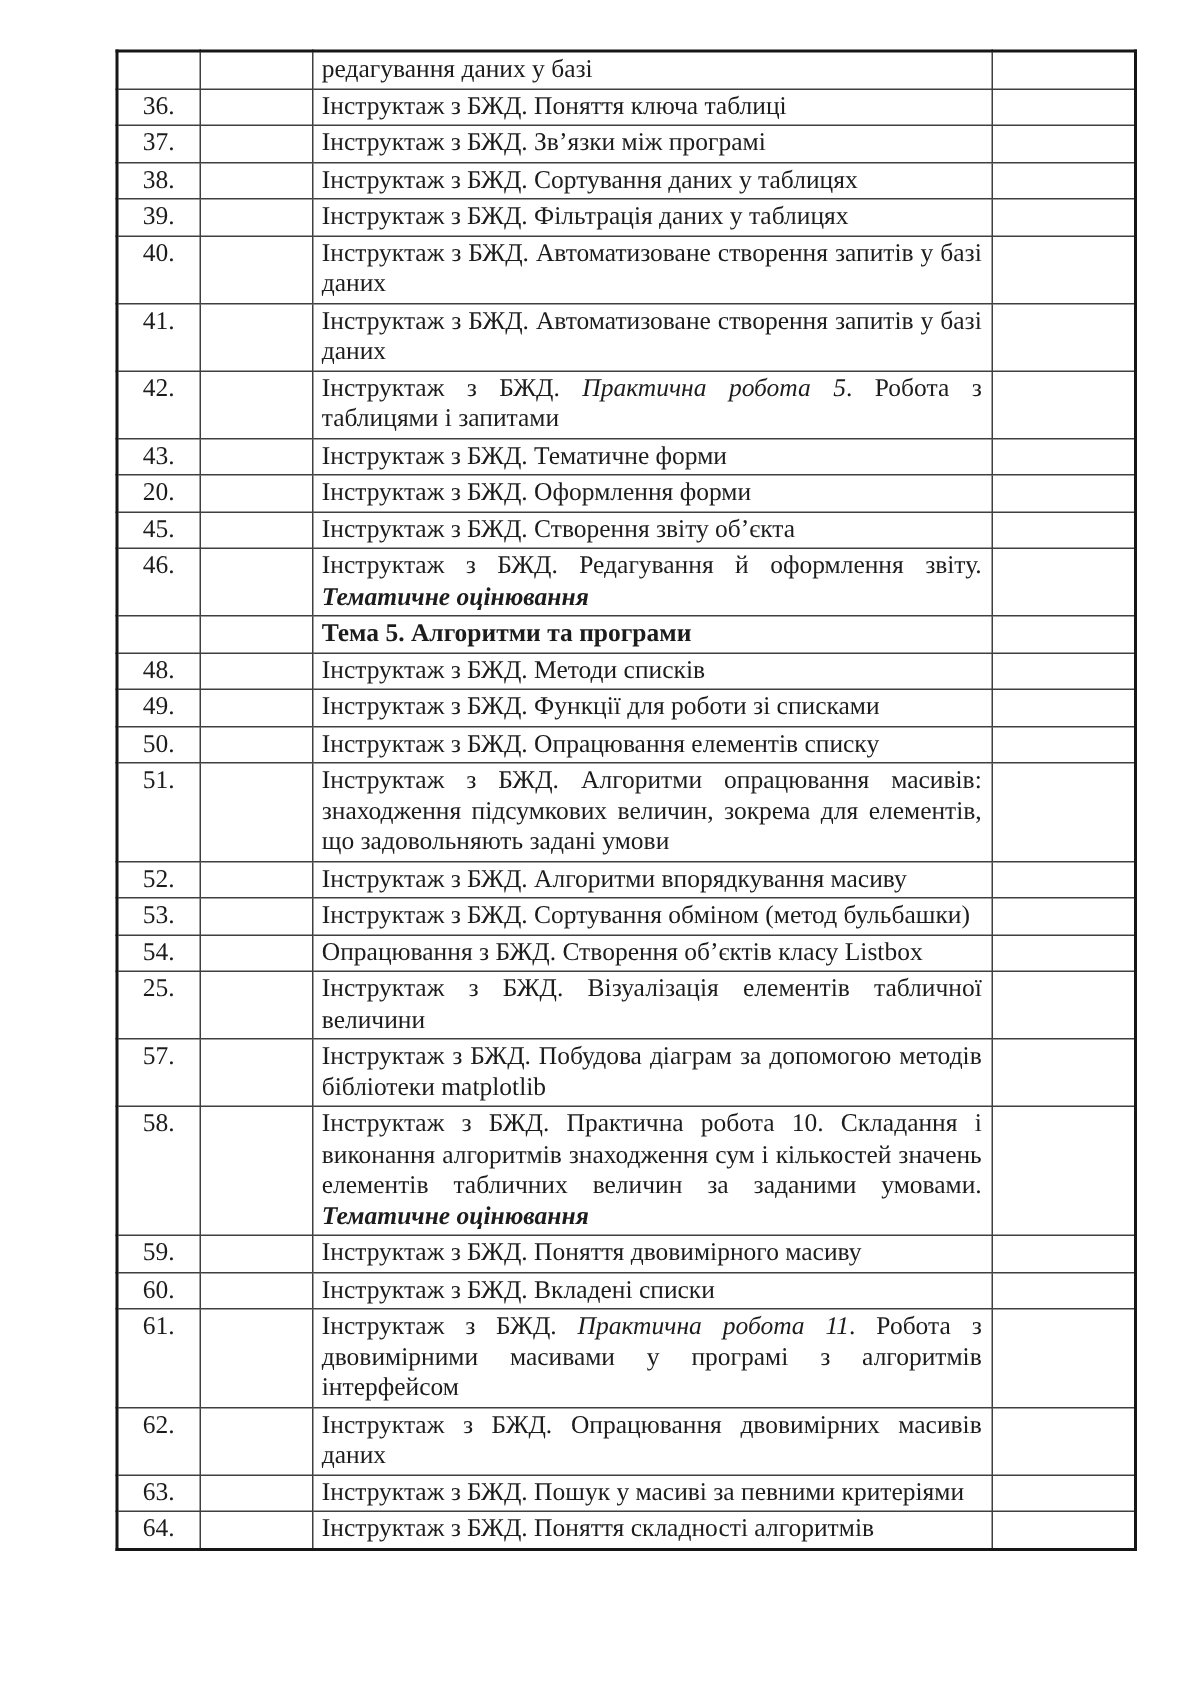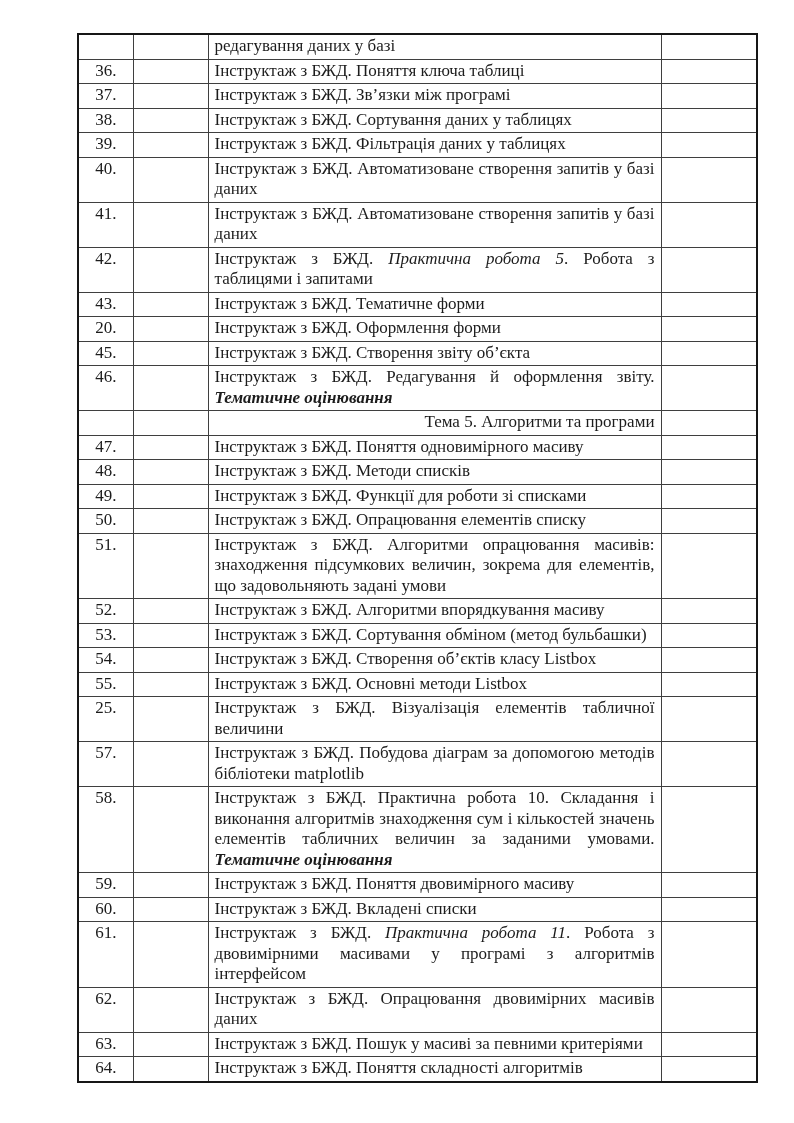--- a/index.html
+++ b/index.html
@@ -36,22 +36,22 @@
   }
   td.c-num {
     text-align: center;
   }
   td.c-topic {
     text-align: justify;
     padding-left: 6px;
     padding-right: 6px;
   }
   td.c-topic.section-title {
-    text-align: right;
-    font-weight: normal;
+    text-align: left;
+    font-weight: bold;
     font-style: normal;
   }
   .seg-n { font-style: normal; font-weight: normal; }
   .seg-i { font-style: italic; font-weight: normal; }
   .seg-bi { font-style: italic; font-weight: bold; }
 </style>
 </head>
 <body>
 
 <div class="table-wrap">
@@ -135,26 +135,20 @@
           <td class="c-topic"><span class="seg-n">Інструктаж з БЖД. Редагування й оформлення звіту. </span><span class="seg-bi">Тематичне оцінювання</span></td>
           <td class="c-notes"></td>
         </tr>
         <tr>
           <td class="c-num"></td>
           <td class="c-date"></td>
           <td class="c-topic section-title">Тема 5. Алгоритми та програми</td>
           <td class="c-notes"></td>
         </tr>
         <tr>
-          <td class="c-num">47.</td>
-          <td class="c-date"></td>
-          <td class="c-topic"><span class="seg-n">Інструктаж з БЖД. Поняття одновимірного масиву</span></td>
-          <td class="c-notes"></td>
-        </tr>
-        <tr>
           <td class="c-num">48.</td>
           <td class="c-date"></td>
           <td class="c-topic"><span class="seg-n">Інструктаж з БЖД. Методи списків</span></td>
           <td class="c-notes"></td>
         </tr>
         <tr>
           <td class="c-num">49.</td>
           <td class="c-date"></td>
           <td class="c-topic"><span class="seg-n">Інструктаж з БЖД. Функції для роботи зі списками</span></td>
           <td class="c-notes"></td>
@@ -179,27 +173,21 @@
         </tr>
         <tr>
           <td class="c-num">53.</td>
           <td class="c-date"></td>
           <td class="c-topic"><span class="seg-n">Інструктаж з БЖД. Сортування обміном (метод бульбашки)</span></td>
           <td class="c-notes"></td>
         </tr>
         <tr>
           <td class="c-num">54.</td>
           <td class="c-date"></td>
-          <td class="c-topic"><span class="seg-n">Інструктаж з БЖД. Створення об’єктів класу Listbox</span></td>
-          <td class="c-notes"></td>
-        </tr>
-        <tr>
-          <td class="c-num">55.</td>
-          <td class="c-date"></td>
-          <td class="c-topic"><span class="seg-n">Інструктаж з БЖД. Основні методи Listbox</span></td>
+          <td class="c-topic"><span class="seg-n">Опрацювання з БЖД. Створення об’єктів класу Listbox</span></td>
           <td class="c-notes"></td>
         </tr>
         <tr>
           <td class="c-num">25.</td>
           <td class="c-date"></td>
           <td class="c-topic"><span class="seg-n">Інструктаж з БЖД. Візуалізація елементів табличної величини</span></td>
           <td class="c-notes"></td>
         </tr>
         <tr>
           <td class="c-num">57.</td>

